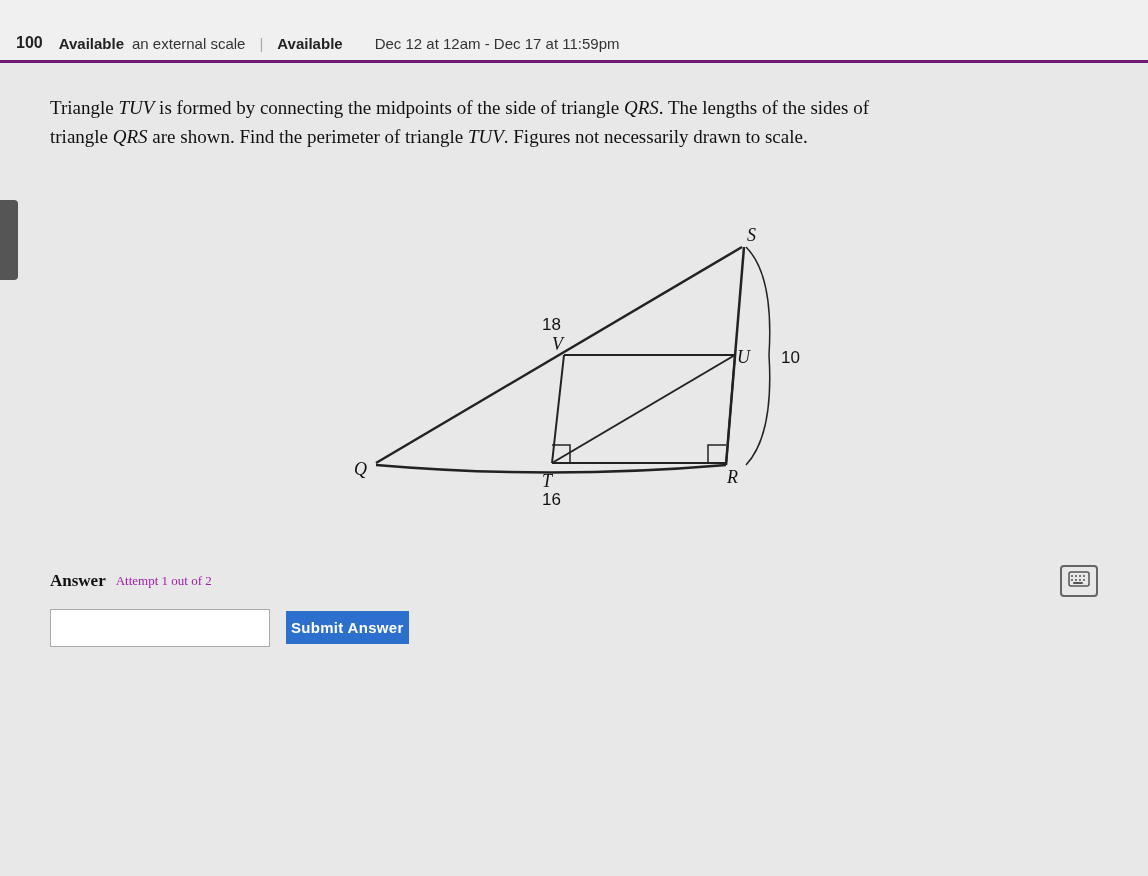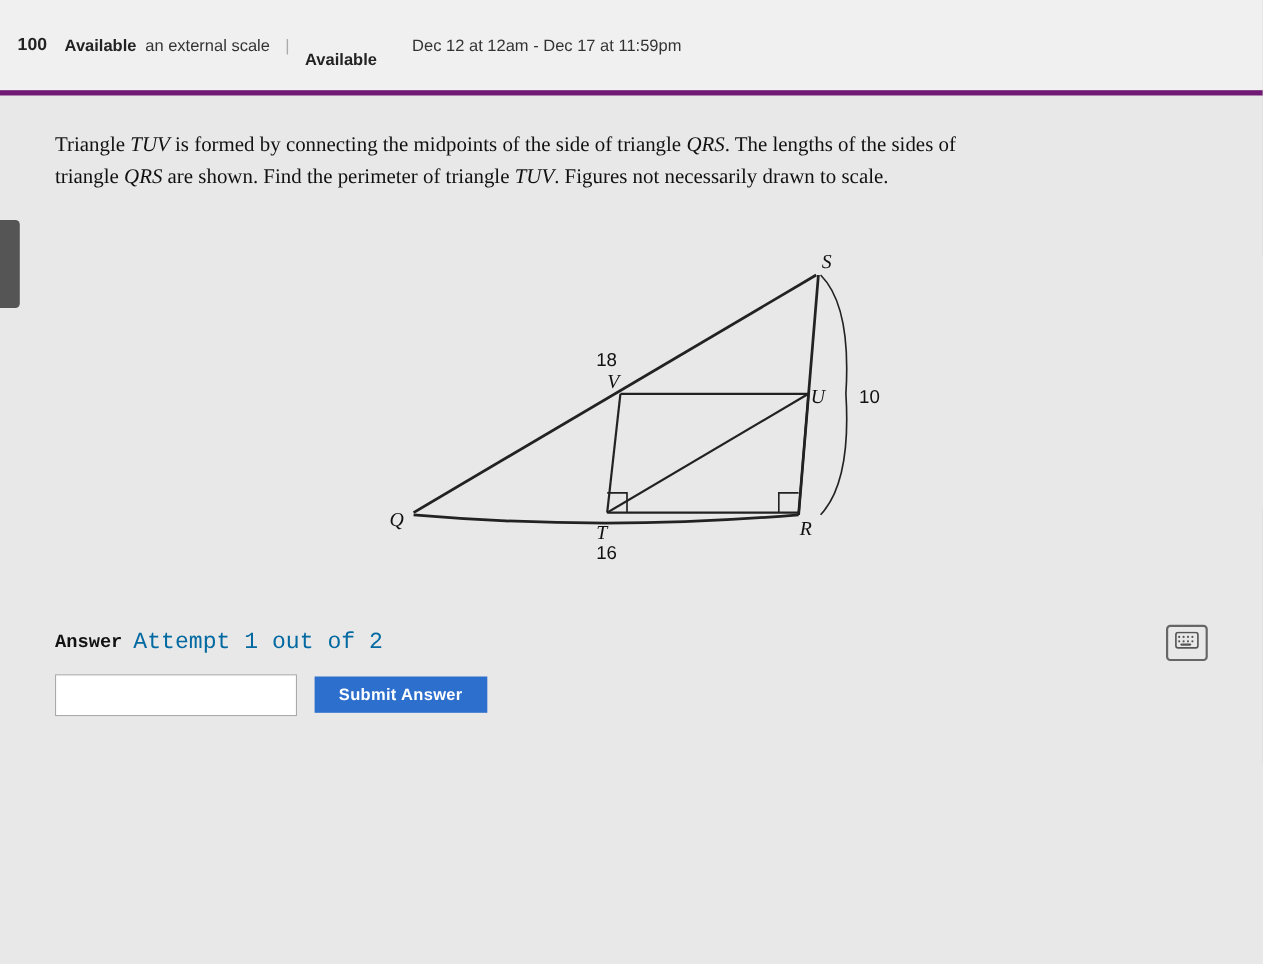--- a/index.html
+++ b/index.html
@@ -8,24 +8,24 @@
       font-family: Georgia, 'Times New Roman', serif;
       width: 1148px;
       min-height: 876px;
       display: flex;
       flex-direction: column;
     }
 
     
     .header-bar {
       background: #f0f0f0;
-      border-bottom: 5px solid #701a75;
-      padding: 19px 16px;
-      display: flex;
-      align-items: center;
+      border-bottom: 3px solid #701a75;
+      padding: 8px 16px;
+      display: flex;
+      align-items: flex-end;
       gap: 8px;
       min-height: 40px;
       font-family: Arial, sans-serif;
       font-size: 15px;
       color: #222;
     }
     .header-bar .score {
       font-weight: bold;
       font-size: 16px;
       margin-right: 8px;
@@ -56,21 +56,21 @@
       padding: 30px 50px 20px 50px;
       display: flex;
       flex-direction: column;
     }
 
     
     .problem-text {
       font-size: 19px;
       line-height: 1.55;
       color: #111;
-      margin-bottom: 2px;
+      margin-bottom: 23px;
       max-width: 820px;
     }
     .problem-text em {
       font-style: italic;
       font-weight: normal;
     }
 
     
     .diagram-container {
       display: flex;
@@ -84,28 +84,28 @@
       display: flex;
       flex-direction: column;
       gap: 12px;
     }
     .answer-label-row {
       display: flex;
       align-items: center;
       gap: 10px;
       font-size: 17px;
       color: #111;
-      font-family: Liberation Mono, monospace;
+      font-family: Liberation Serif, serif;
     }
     .answer-label {
       font-weight: bold;
     }
     .attempt-text {
-      font-size: 21px;
-      color: #0369a1;
+      font-size: 13px;
+      color: #a21caf;
       font-style: normal;
     }
     .keyboard-icon {
       margin-left: auto;
       border: 2px solid #666;
       padding: 4px 6px;
       border-radius: 4px;
       font-size: 14px;
       cursor: pointer;
     }
@@ -121,21 +121,21 @@
       border: 1px solid #aaa;
       background: #fff;
       font-size: 16px;
       padding: 4px 8px;
       outline: none;
     }
     .submit-button {
       background: #2d6fcc;
       color: #fff;
       border: none;
-      padding: 8px 22px;
+      padding: 8px 5px;
       font-size: 15px;
       font-weight: bold;
       cursor: pointer;
       font-family: Arial, sans-serif;
       letter-spacing: 0.3px;
     }
 
     
     .left-accent {
       position: fixed;

